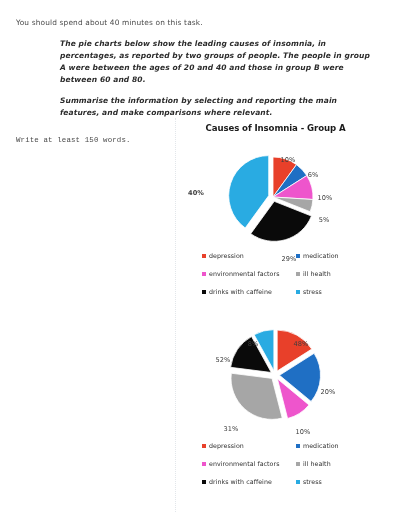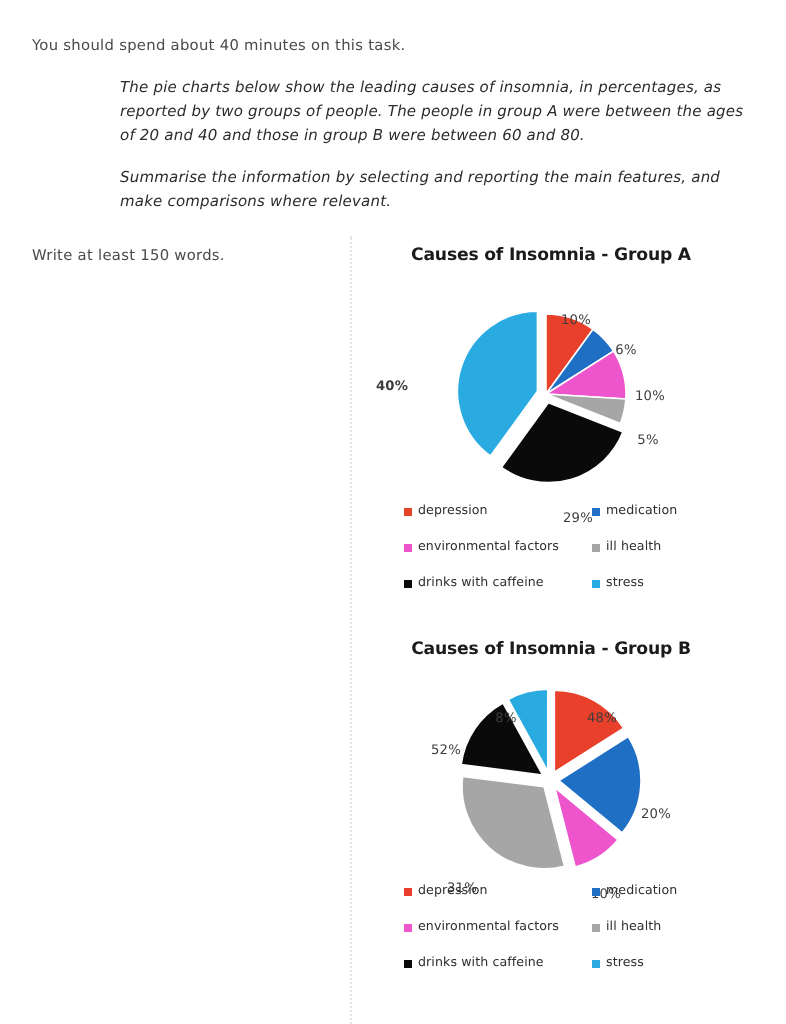--- a/index.html
+++ b/index.html
@@ -30,32 +30,33 @@
     color: #4a4a4a;
     letter-spacing: 0.15px;
   }
   .task-block {
     margin: 9px 0 0 44px;
     width: 318px;
   }
   .task-para {
     font-size: 7.5px;
     line-height: 1.62;
-    font-weight: normal;
+    font-weight: bold;
     font-style: italic;
     color: #2b2b2b;
     letter-spacing: 0.1px;
     margin-bottom: 9px;
   }
   .task-para:last-child { margin-bottom: 16px; }
   .write-line {
     margin-top: 11px;
     font-size: 7.4px;
     color: #4a4a4a;
     letter-spacing: 0.15px;
+    font-family: Liberation Mono, monospace;
   }
 
   
   .figure {
     position: absolute;
     left: 175px;
     width: 200px;
     border-left: 1px dotted #e2e6ea;
     box-sizing: border-box;
   }
@@ -168,21 +169,20 @@
       <span>drinks with caffeine</span>
     </div>
     <div class="legend-item">
       <span class="swatch" style="background:#29ABE2"></span>
       <span>stress</span>
     </div>
   </div>
 </div>
 
 <div class="figure" id="figure-b">
-  <div class="chart-title">Causes of Insomnia - Group B</div>
   <div class="plot">
     <svg width="200" height="118" viewBox="0 0 200 118" id="svg-b">
         <path d="M 101.16789153345772 56.056619939802616 L 101.16789153345772 15.056619939802616 A 41 41 0 0 1 135.78533647904032 34.08772134566376 Z" fill="#E8402A" stroke="#ffffff" stroke-width="0.8"></path>
         <path d="M 103.49112027792722 60.28255733788191 L 138.10856522350986 38.313658743743055 A 41 41 0 0 1 135.0821632317346 86.41694091757819 Z" fill="#1F6FC4" stroke="#ffffff" stroke-width="0.8"></path>
         <path d="M 101.41122057740549 63.799475664759065 L 133.00226353121286 89.93385924445533 A 41 41 0 0 1 111.60750595116454 103.51138527103294 Z" fill="#EE55CC" stroke="#ffffff" stroke-width="0.8"></path>
         <path d="M 96.02409660604357 63.37549981333707 L 106.22038197980262 103.08740941961095 A 41 41 0 0 1 55.34739385214998 58.23683723720062 Z" fill="#A6A6A6" stroke="#ffffff" stroke-width="0.8"></path>
         <path d="M 95.27813741576448 57.470624799665416 L 54.60143466187088 52.33196222352896 A 41 41 0 0 1 75.52623677759412 21.54205091786703 Z" fill="#0A0A0A" stroke="#ffffff" stroke-width="0.8"></path>
         <path d="M 97.88089550775815 55.64137577492116 L 78.1289948695878 19.712801893122773 A 41 41 0 0 1 97.88089550775814 14.641375774921158 Z" fill="#29ABE2" stroke="#ffffff" stroke-width="0.8"></path>
       </svg>
     <div class="pct" style="left:125px; top:29px;">48%</div>

